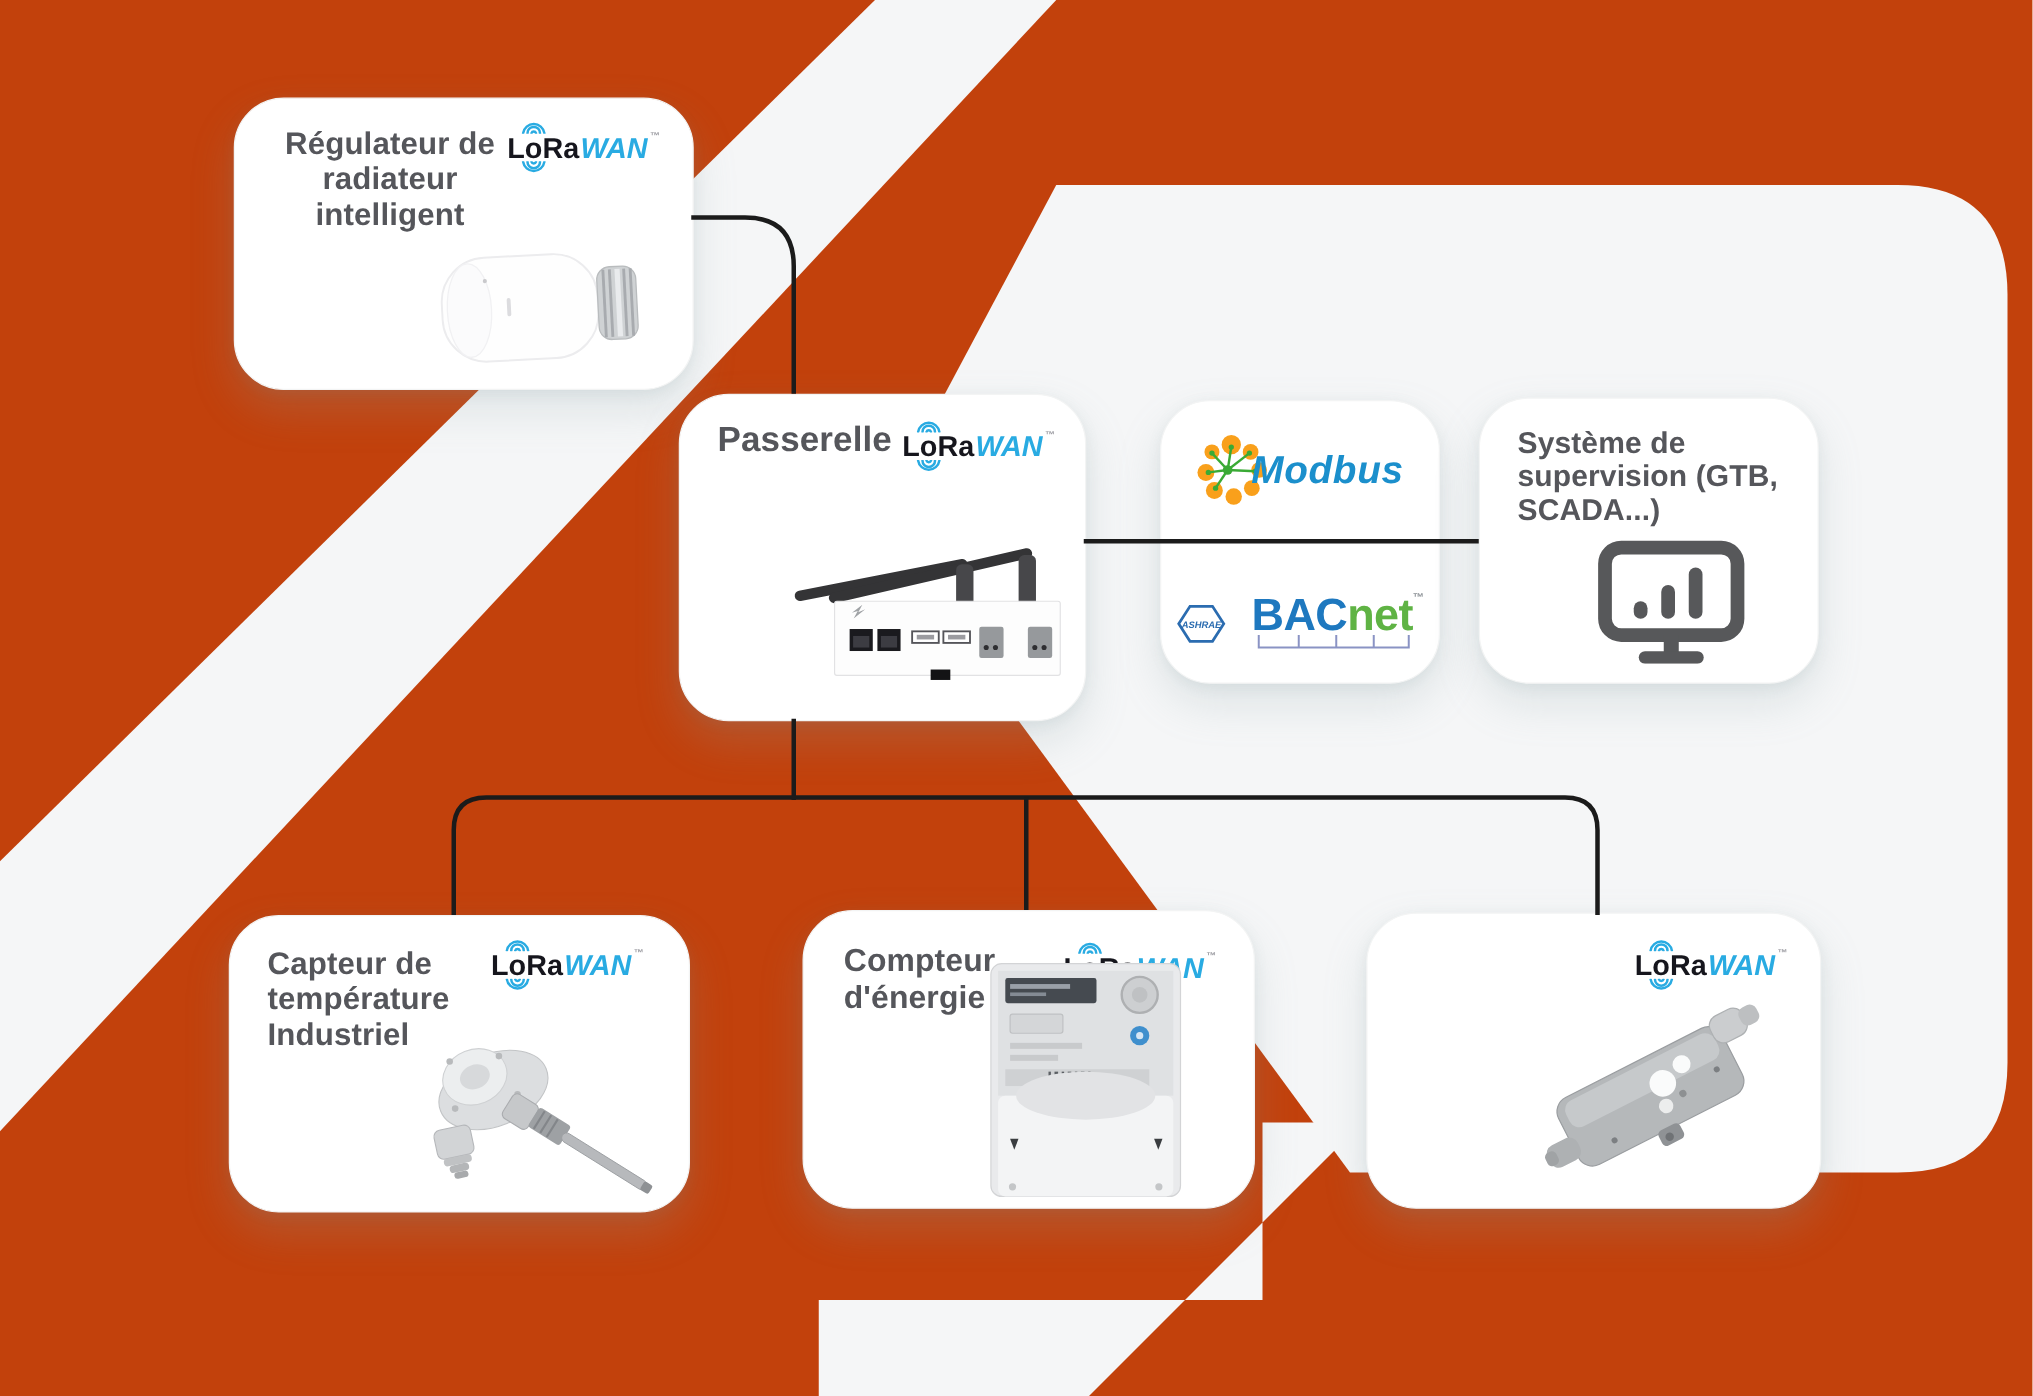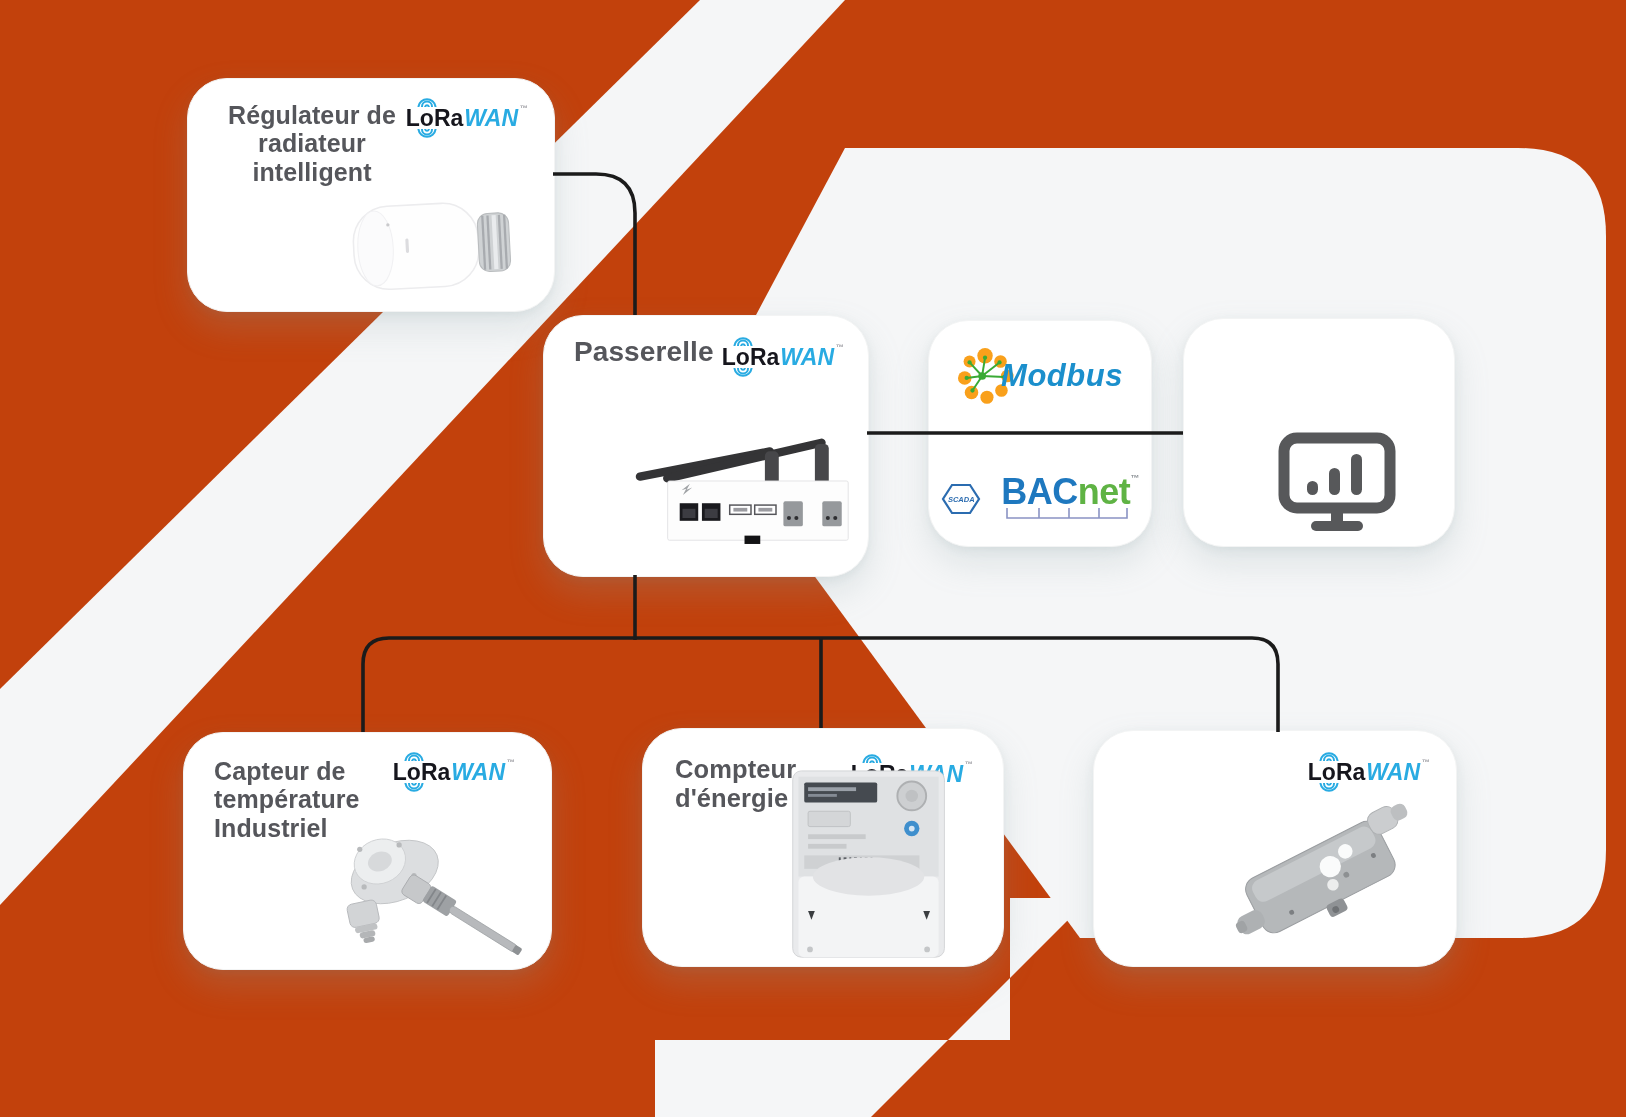--- a/index.html
+++ b/index.html
@@ -170,37 +170,42 @@
         <circle cx="10" cy="32" r="2.2" fill="#3aaa35"></circle>
         <circle cx="16" cy="45" r="2.2" fill="#3aaa35"></circle>
       </svg>
       <span class="modbus-text">Modbus</span>
     </div>
     <div class="bacnet-logo">
       <span class="ashrae-hex">
         <svg class="hx" viewBox="0 0 40 34" width="40" height="34">
           <polygon points="11,3 29,3 38,17 29,31 11,31 2,17" fill="#ffffff" stroke="#2b6cb0" stroke-width="2.2"></polygon>
         </svg>
-        <span class="ash-txt">SCADA</span>
+        <span class="ash-txt">ASHRAE</span>
       </span>
       <span class="bacnet-word">
         <span class="bn-bac">BAC</span><span class="bn-net">net</span><span class="bn-tm">™</span>
         <svg class="bacnet-bus" width="128" height="14" viewBox="0 0 128 14">
           <g stroke="#8a93c4" stroke-width="1.6" fill="none">
             <path d="M4 1 V11 H124 V1"></path>
             <line x1="36" y1="1" x2="36" y2="11"></line>
             <line x1="66" y1="1" x2="66" y2="11"></line>
             <line x1="96" y1="1" x2="96" y2="11"></line>
           </g>
         </svg>
       </span>
     </div>
   </div>
 
   <div class="card" style="left:1183px;top:318px;width:270px;height:227px">
+    <div class="card-title" style="left:30px;top:22px;font-size:24px">
+      <span>Système de</span>
+      <span>supervision (GTB,</span>
+      <span>SCADA...)</span>
+    </div>
     <svg class="dev" style="left:92px;top:112px;width:122px;height:100px" viewBox="0 0 120 100">
       <rect x="7" y="7" width="106" height="70" rx="13" fill="none" stroke="#57585a" stroke-width="11"></rect>
       <rect x="30" y="50" width="11" height="14" rx="5.5" fill="#57585a"></rect>
       <rect x="52" y="37" width="11" height="27" rx="5.5" fill="#57585a"></rect>
       <rect x="74" y="23" width="11" height="41" rx="5.5" fill="#57585a"></rect>
       <rect x="54" y="77" width="12" height="15" fill="#57585a"></rect>
       <rect x="34" y="90" width="52" height="10" rx="5" fill="#57585a"></rect>
     </svg>
   </div>
 

